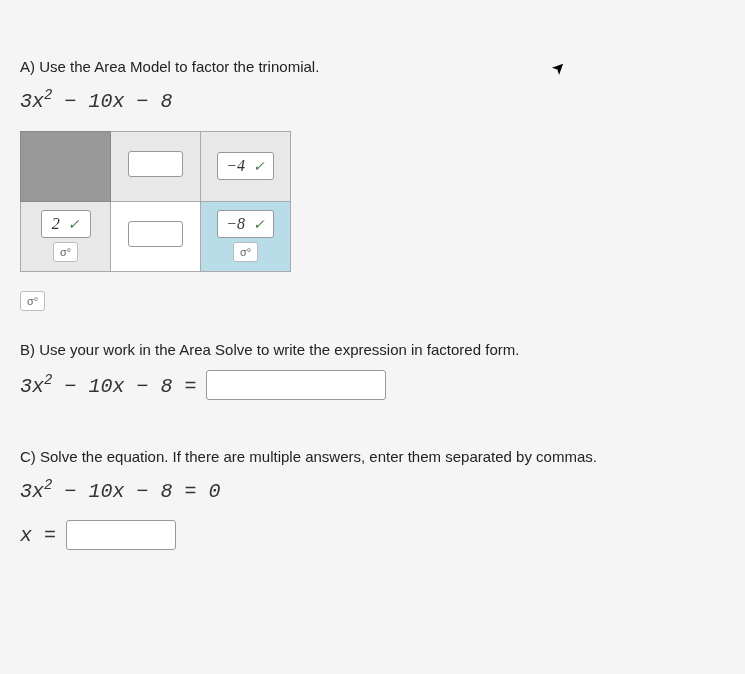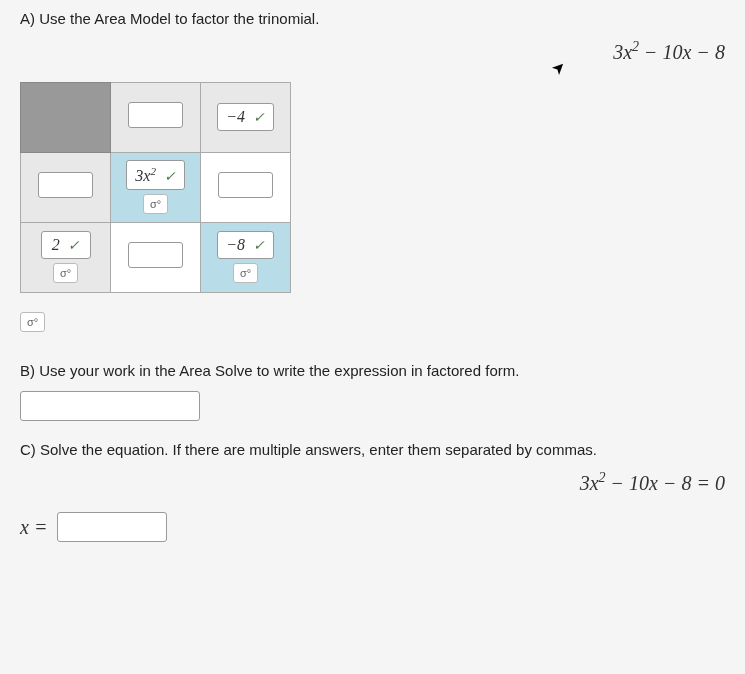--- a/index.html
+++ b/index.html
@@ -11,27 +11,27 @@
       font-family: Arial, sans-serif;
       background: #f5f5f5;
       padding: 10px 20px;
       color: #333;
       width: 745px;
     }
     .problem-text {
       font-size: 15px;
       margin-bottom: 12px;
       color: #222;
+      margin-top: 48px;
     }
     .expression {
-      font-family: Liberation Serif, serif;
+      font-family: Liberation Mono, monospace;
       font-size: 20px;
       font-style: italic;
       margin-bottom: 18px;
-      text-align: right;
     }
     .sup {
       font-size: 0.7em;
       vertical-align: super;
     }
     .area-model {
       margin-bottom: 15px;
     }
     .model-table {
       border-collapse: collapse;
@@ -145,34 +145,20 @@
       <td class="header-cell"></td>
       <td class="col-header">
         <span class="input-box empty"></span>
       </td>
       <td class="col-header">
         <span class="input-box"><span>−4</span> <span class="check">✓</span></span>
       </td>
     </tr>
     <tr>
       <td class="row-header">
-        <span class="input-box empty"></span>
-      </td>
-      <td class="inner-tl">
-        <div>
-          <span class="input-box">3<span style="font-style:italic">x</span><span class="sup">2</span> <span class="check">✓</span></span>
-        </div>
-        <div><span class="sigma-badge">σ°</span></div>
-      </td>
-      <td class="inner-tr">
-        <span class="input-box empty"></span>
-      </td>
-    </tr>
-    <tr>
-      <td class="row-header">
         <div>
           <span class="input-box"><span>2</span> <span class="check">✓</span></span>
         </div>
         <div><span class="sigma-badge">σ°</span></div>
       </td>
       <td class="inner-bl">
         <span class="input-box empty"></span>
       </td>
       <td class="inner-br">
         <div>
@@ -184,20 +170,21 @@
   </tbody>
     </table>
 </div>
 
 <div class="sigma-below">
   <span class="sigma-badge">σ°</span>
 </div>
 
 <div class="problem-text section-gap">B) Use your work in the Area Solve to write the expression in factored form.</div>
 <div class="part-b-row">
+  <span class="expression" style="margin-bottom:0">3<span style="font-style:italic">x</span><span class="sup">2</span> − 10<span style="font-style:italic">x</span> − 8 =</span>
   <span class="answer-input wide"></span>
 </div>
 
 <div class="problem-text">C) Solve the equation. If there are multiple answers, enter them separated by commas.</div>
 <div class="expression">3<span style="font-style:italic">x</span><span class="sup">2</span> − 10<span style="font-style:italic">x</span> − 8 = 0</div>
 <div class="part-c-row">
   <span class="expression" style="margin-bottom:0"><span style="font-style:italic">x</span> =</span>
   <span class="answer-input narrow"></span>
 </div>
 

